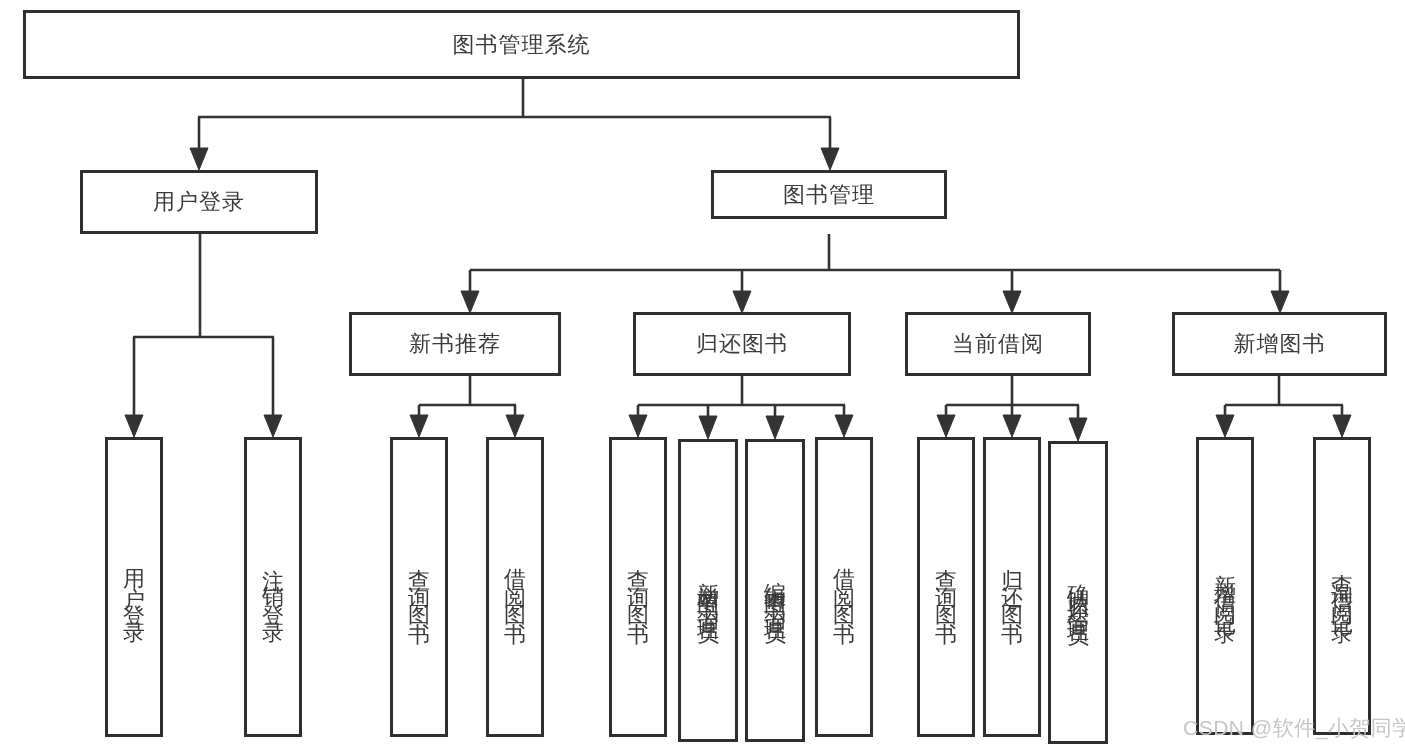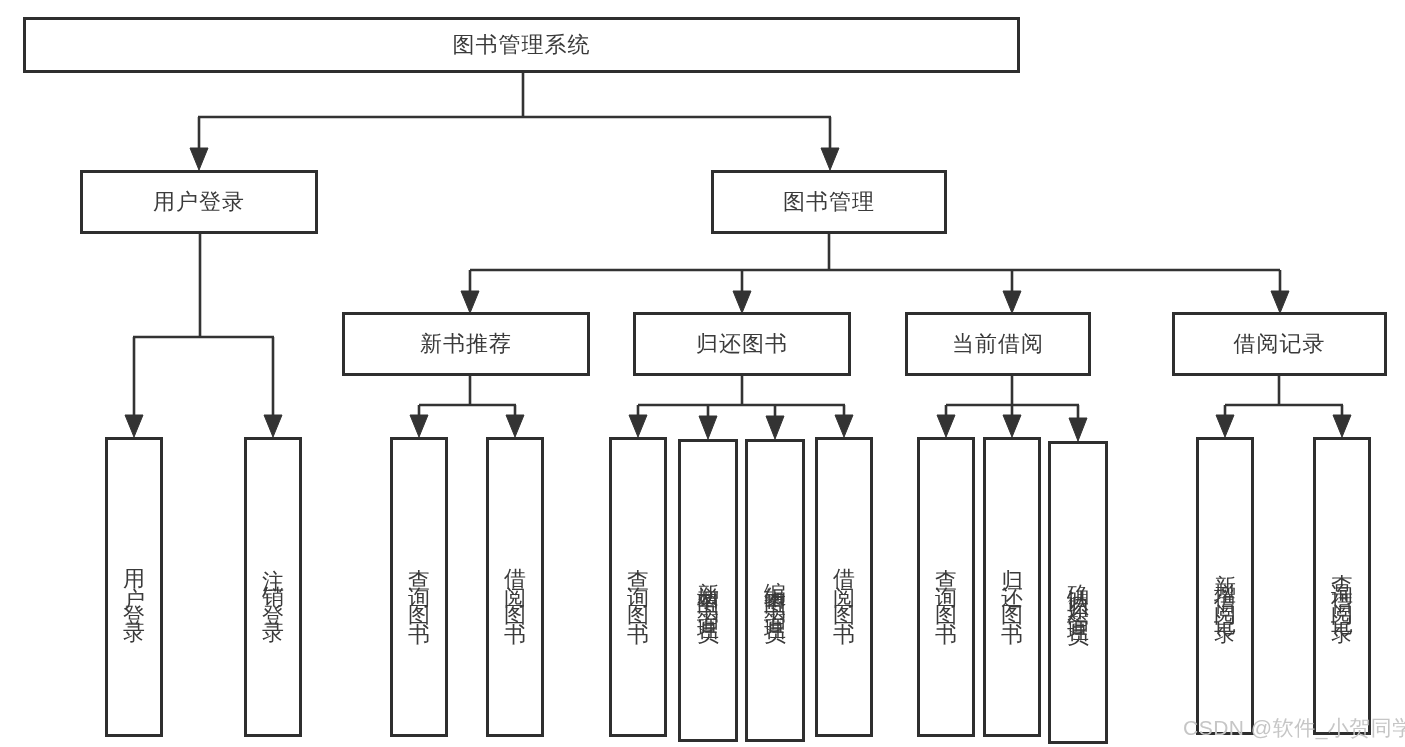--- a/index.html
+++ b/index.html
@@ -101,42 +101,42 @@
     <g>
       <line x1="1279" y1="376" x2="1279" y2="406"></line>
       <line x1="1225" y1="405" x2="1343" y2="405"></line>
       <line x1="1225" y1="405" x2="1225" y2="417"></line>
       <polygon points="1216,415 1234,415 1225,437"></polygon>
       <line x1="1342" y1="405" x2="1342" y2="417"></line>
       <polygon points="1333,415 1351,415 1342,437"></polygon>
     </g>
   </svg>
 
-  <div class="node hnode" style="left:23px;top:17px;width:997px;height:56px">
+  <div class="node hnode" style="left:23px;top:10px;width:997px;height:69px">
     <span>图书管理系统</span>
   </div>
 
   <div class="node hnode" style="left:80px;top:170px;width:238px;height:64px">
     <span>用户登录</span>
   </div>
-  <div class="node hnode" style="left:711px;top:170px;width:236px;height:64px">
+  <div class="node hnode" style="left:711px;top:170px;width:236px;height:49px">
     <span>图书管理</span>
   </div>
 
-  <div class="node hnode" style="left:342px;top:312px;width:248px;height:64px">
+  <div class="node hnode" style="left:349px;top:312px;width:212px;height:64px">
     <span>新书推荐</span>
   </div>
   <div class="node hnode" style="left:633px;top:312px;width:218px;height:64px">
     <span>归还图书</span>
   </div>
   <div class="node hnode" style="left:905px;top:312px;width:186px;height:64px">
     <span>当前借阅</span>
   </div>
   <div class="node hnode" style="left:1172px;top:312px;width:215px;height:64px">
-    <span>借阅记录</span>
+    <span>新增图书</span>
   </div>
 
   <div class="node vnode" style="left:105px;top:437px;width:58px;height:300px">
     <span class="lbl sp4">用户登录</span>
   </div>
   <div class="node vnode" style="left:244px;top:437px;width:58px;height:300px">
     <span class="lbl sp4">注销登录</span>
   </div>
 
   <div class="node vnode" style="left:390px;top:437px;width:58px;height:300px">

